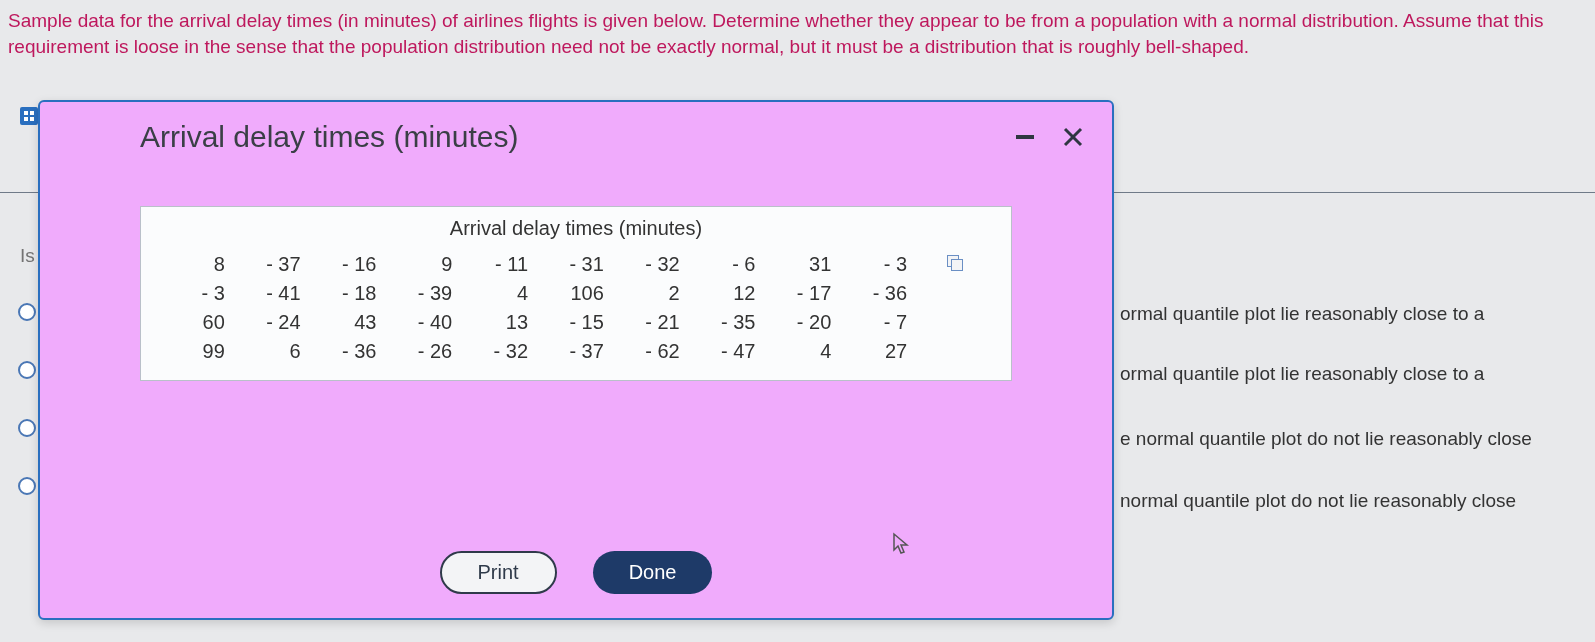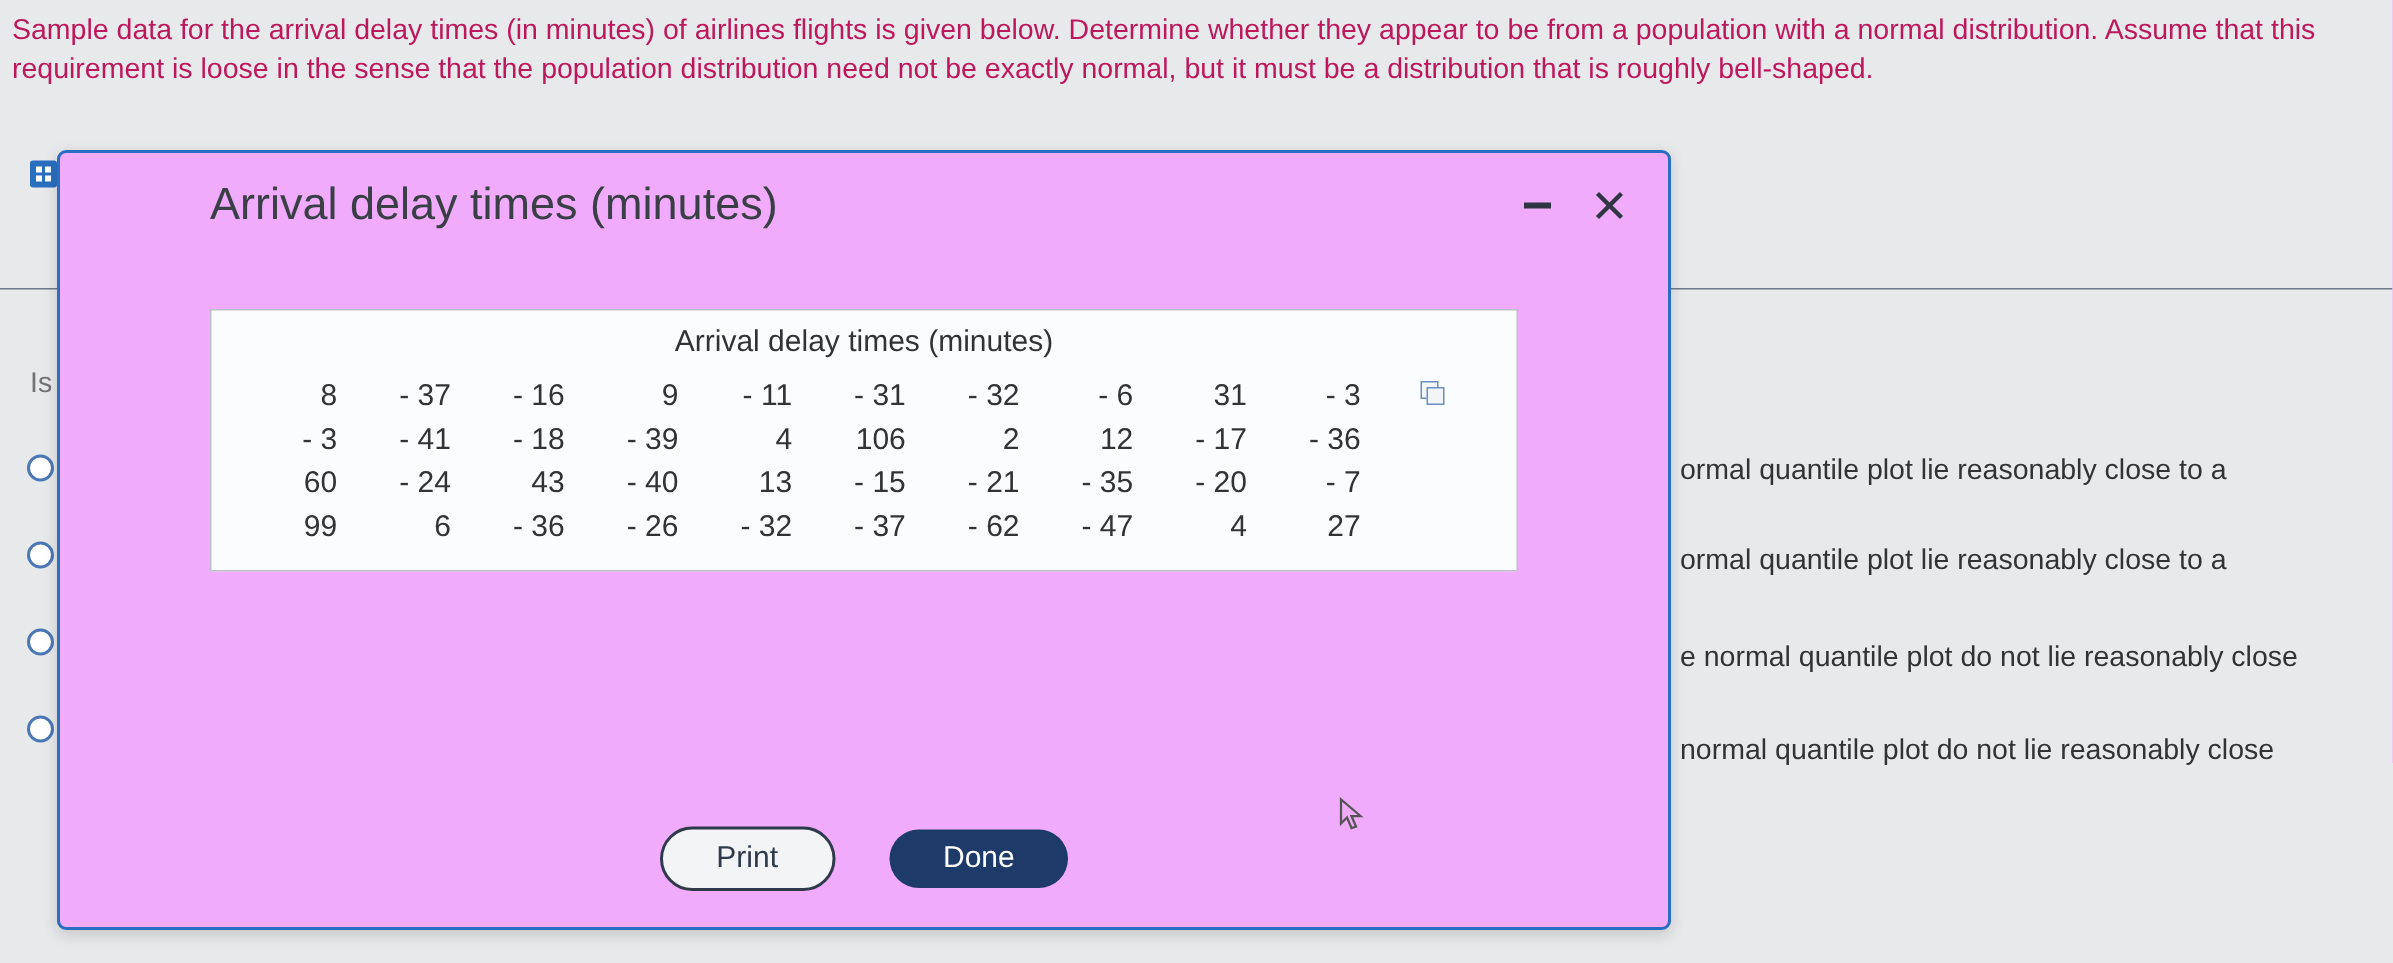--- a/index.html
+++ b/index.html
@@ -162,21 +162,20 @@
     .copy-icon::before { left: 0; top: 0; }
     .copy-icon::after { left: 4px; top: 4px; }
     .modal-footer {
       position: absolute;
       bottom: 24px;
       left: 0;
       width: 100%;
       display: flex;
       justify-content: center;
       gap: 36px;
-      align-items: center;
     }
     .btn {
       font-size: 20px;
       padding: 8px 36px;
       border-radius: 26px;
       cursor: pointer;
       border: none;
     }
     .btn-print {
       background: #f3f4f6;

